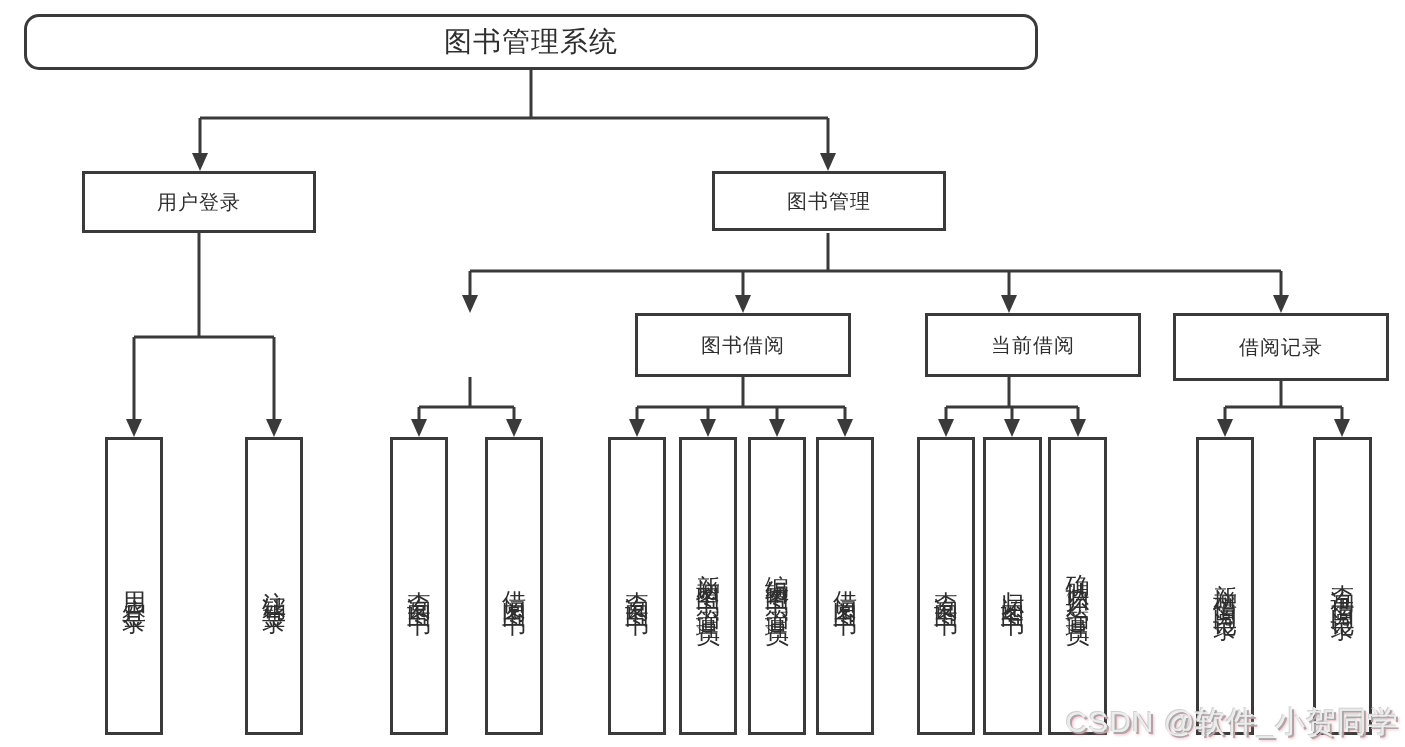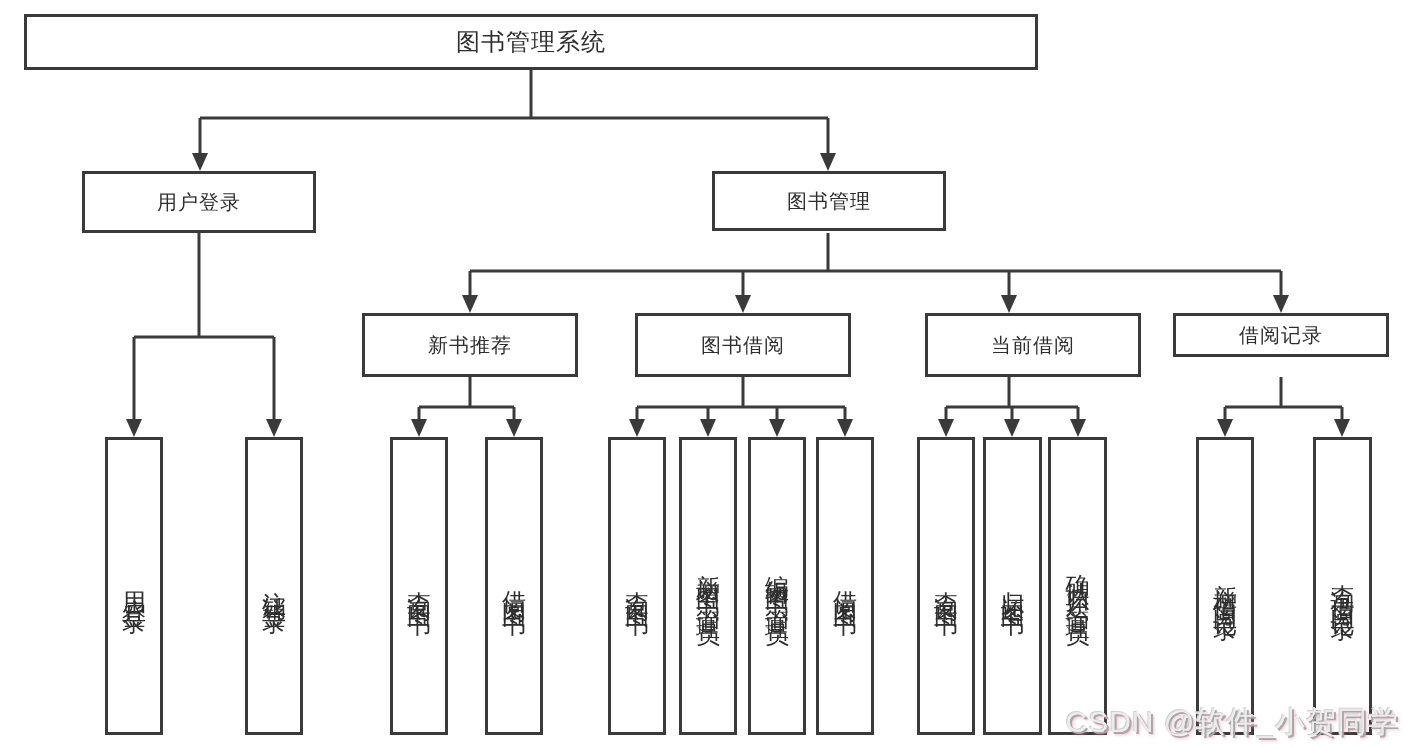--- a/index.html
+++ b/index.html
@@ -10,21 +10,21 @@
   svg.connectors{position:absolute;left:0;top:0;}
   .node{
     position:absolute;box-sizing:border-box;border:3px solid #3a3a3a;background:#ffffff;
     display:flex;align-items:center;justify-content:center;text-align:center;
   }
   .h-node{font-size:20px;letter-spacing:1px;}
   .leaf{
     writing-mode:vertical-rl;text-orientation:mixed;
     font-size:24px;letter-spacing:7px;line-height:1;
   }
-  .root-node{font-size:24px;}
+  .root-node{font-size:28px;border-radius:15px;}
   .watermark{
     position:absolute;right:6px;bottom:4px;font-size:30px;letter-spacing:1px;
     color:#ececec;white-space:nowrap;
     text-shadow:2px 2px 0 #a8a8a8,-1px -1px 0 #cfcfcf,3px 3px 3px rgba(235,120,150,.55);
   }
 </style>
 </head>
 <body>
 
 <div id="stage">
@@ -70,24 +70,23 @@
       <polygon fill="#3a3a3a" stroke="none" points="1217,419 1233,419 1225,437"></polygon>
       <polygon fill="#3a3a3a" stroke="none" points="1334,419 1350,419 1342,437"></polygon>
     </g>
   </svg>
 
   <div class="node h-node root-node" style="left:24px;top:14px;width:1014px;height:56px;">图书管理系统</div>
 
   <div class="node h-node" style="left:82px;top:171px;width:234px;height:62px;">用户登录</div>
   <div class="node h-node" style="left:712px;top:171px;width:234px;height:60px;">图书管理</div>
 
-  <div class="node h-node" style="left:362px;top:313px;width:216px;height:64px;">新书推荐</div>
   <div class="node h-node" style="left:635px;top:313px;width:216px;height:64px;">图书借阅</div>
   <div class="node h-node" style="left:901px;top:313px;width:216px;height:64px;margin-left:24px;">当前借阅</div>
-  <div class="node h-node" style="left:1173px;top:313px;width:216px;height:44px;">借阅记录</div>
+  <div class="node h-node" style="left:1173px;top:313px;width:216px;height:68px;">借阅记录</div>
 
   <div class="node leaf" style="left:105px;top:437px;width:58px;height:298px;">用户登录</div>
   <div class="node leaf" style="left:245px;top:437px;width:58px;height:298px;">注销登录</div>
 
   <div class="node leaf" style="left:390px;top:437px;width:58px;height:298px;">查询图书</div>
   <div class="node leaf" style="left:485px;top:437px;width:58px;height:298px;">借阅图书</div>
 
   <div class="node leaf" style="left:608px;top:437px;width:58px;height:298px;">查询图书</div>
   <div class="node leaf" style="left:679px;top:437px;width:58px;height:298px;">新增图书（管理员）</div>
   <div class="node leaf" style="left:748px;top:437px;width:58px;height:298px;">编辑图书（管理员）</div>

